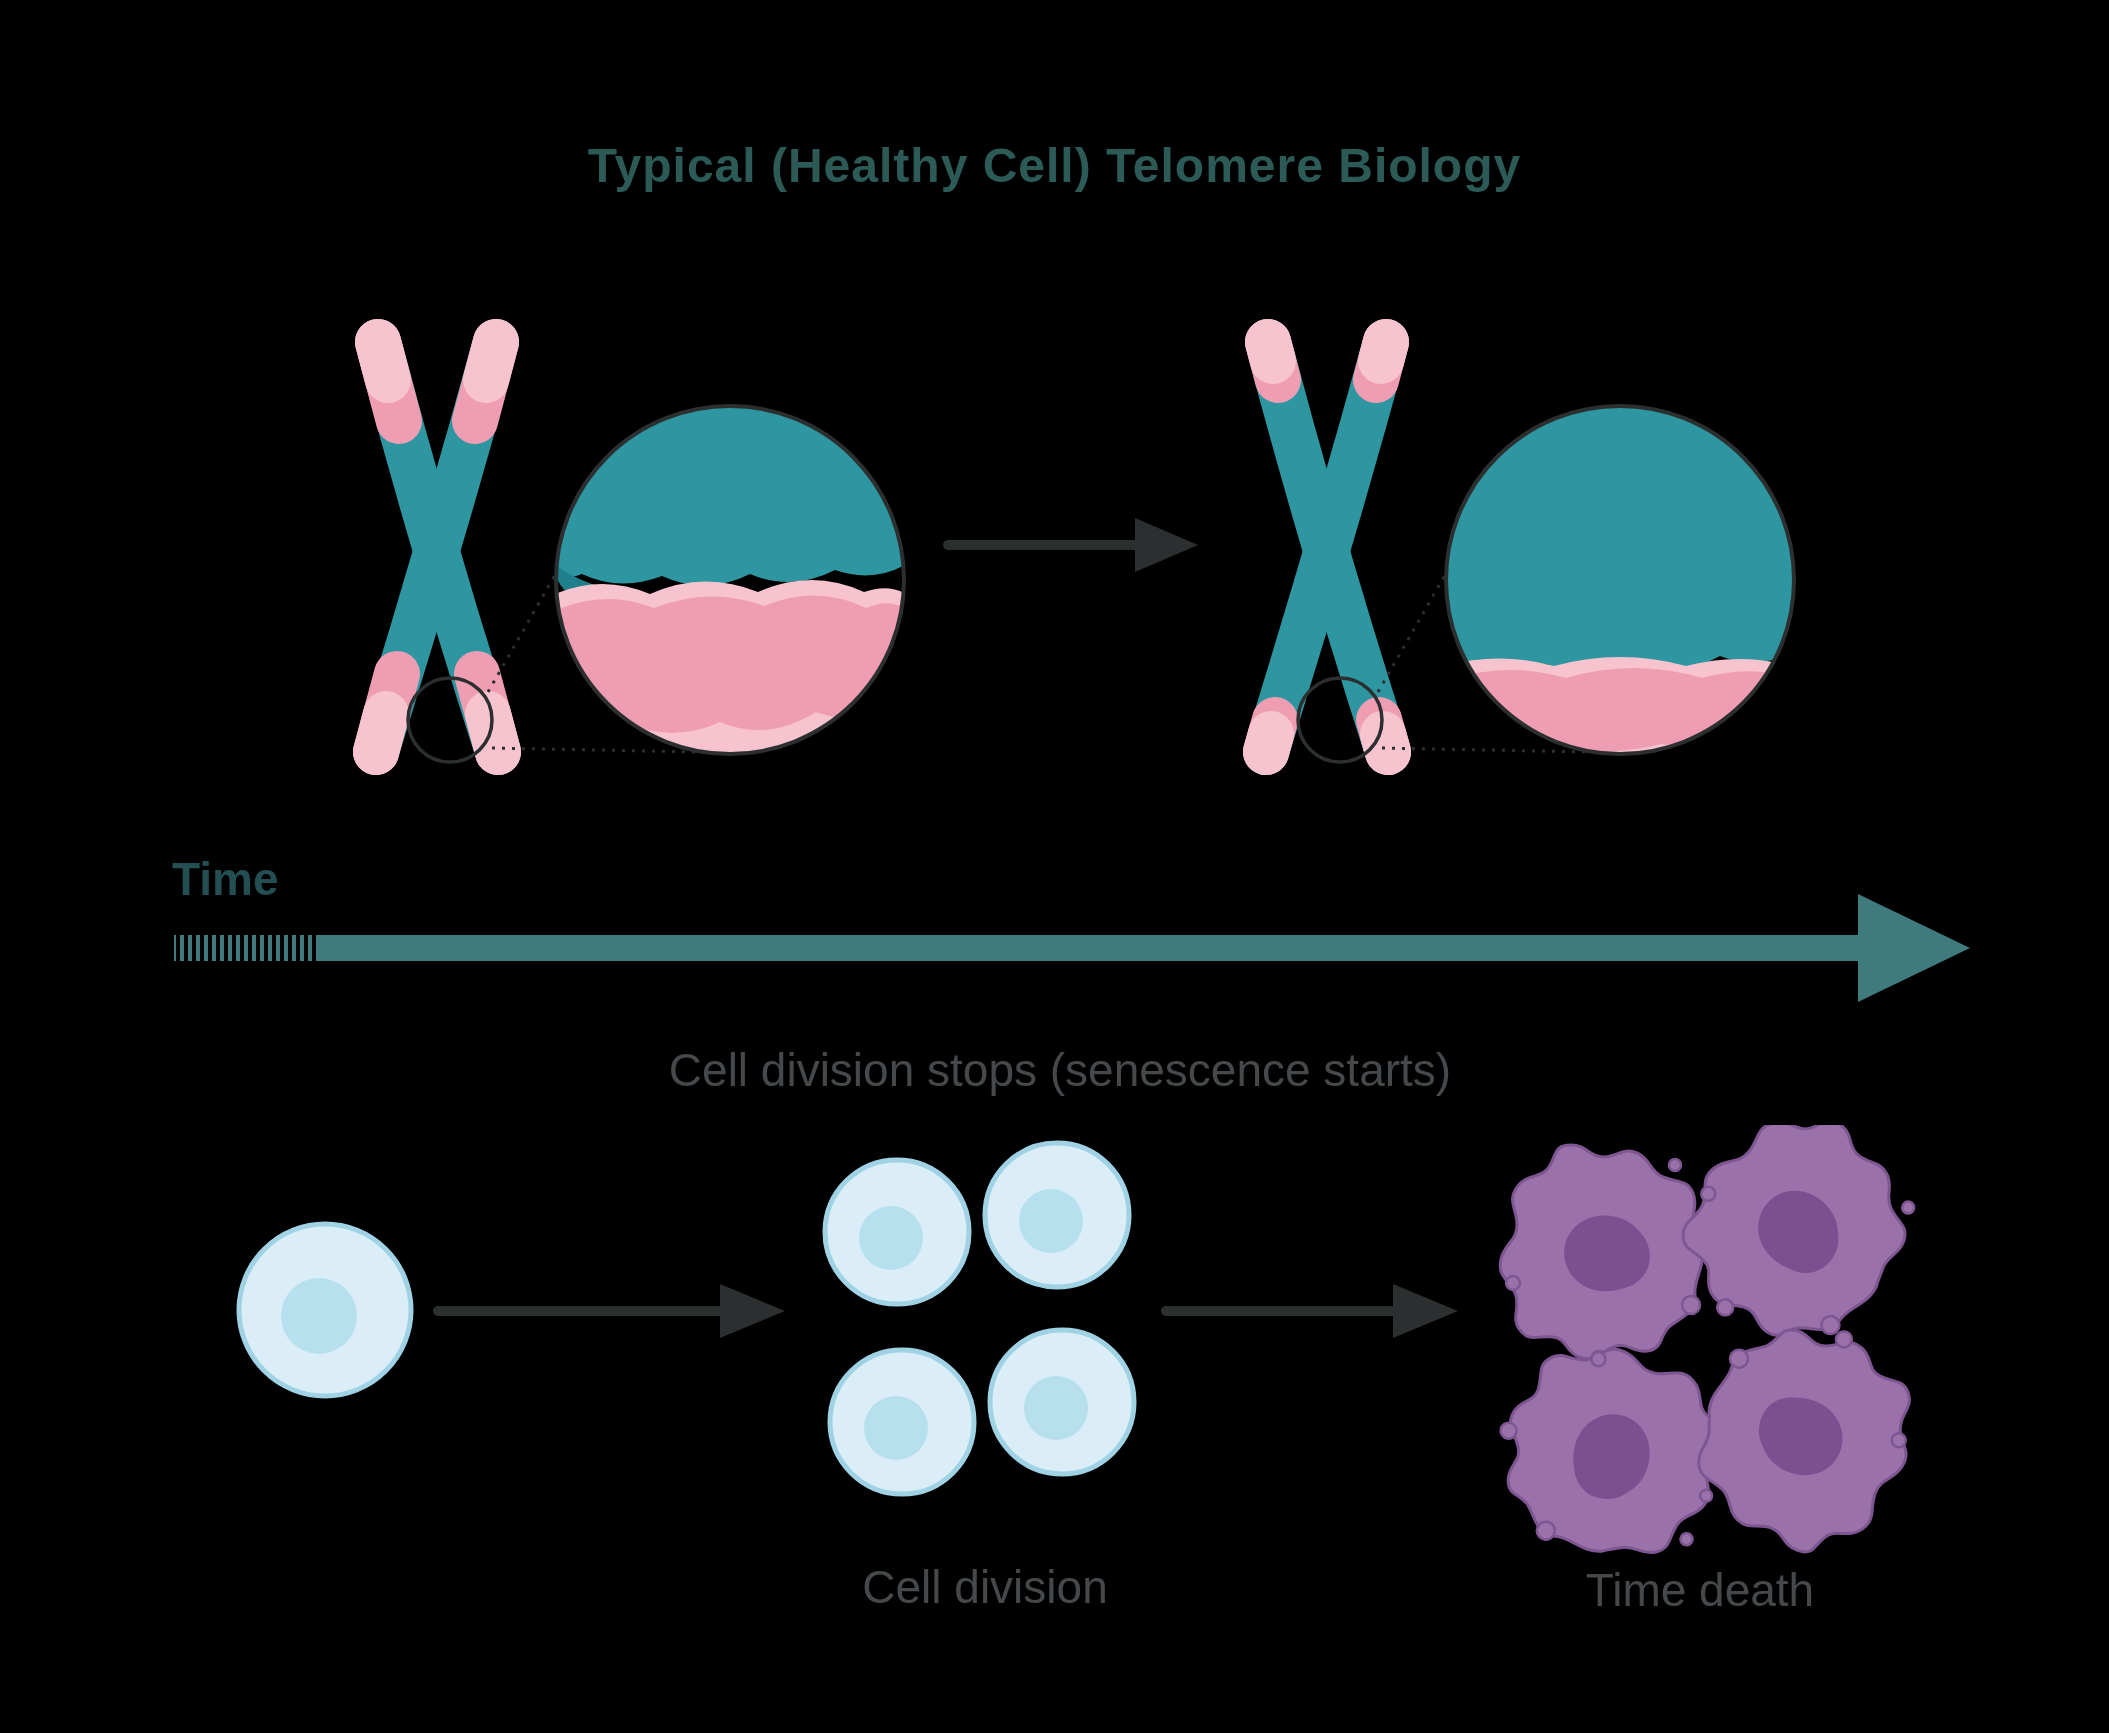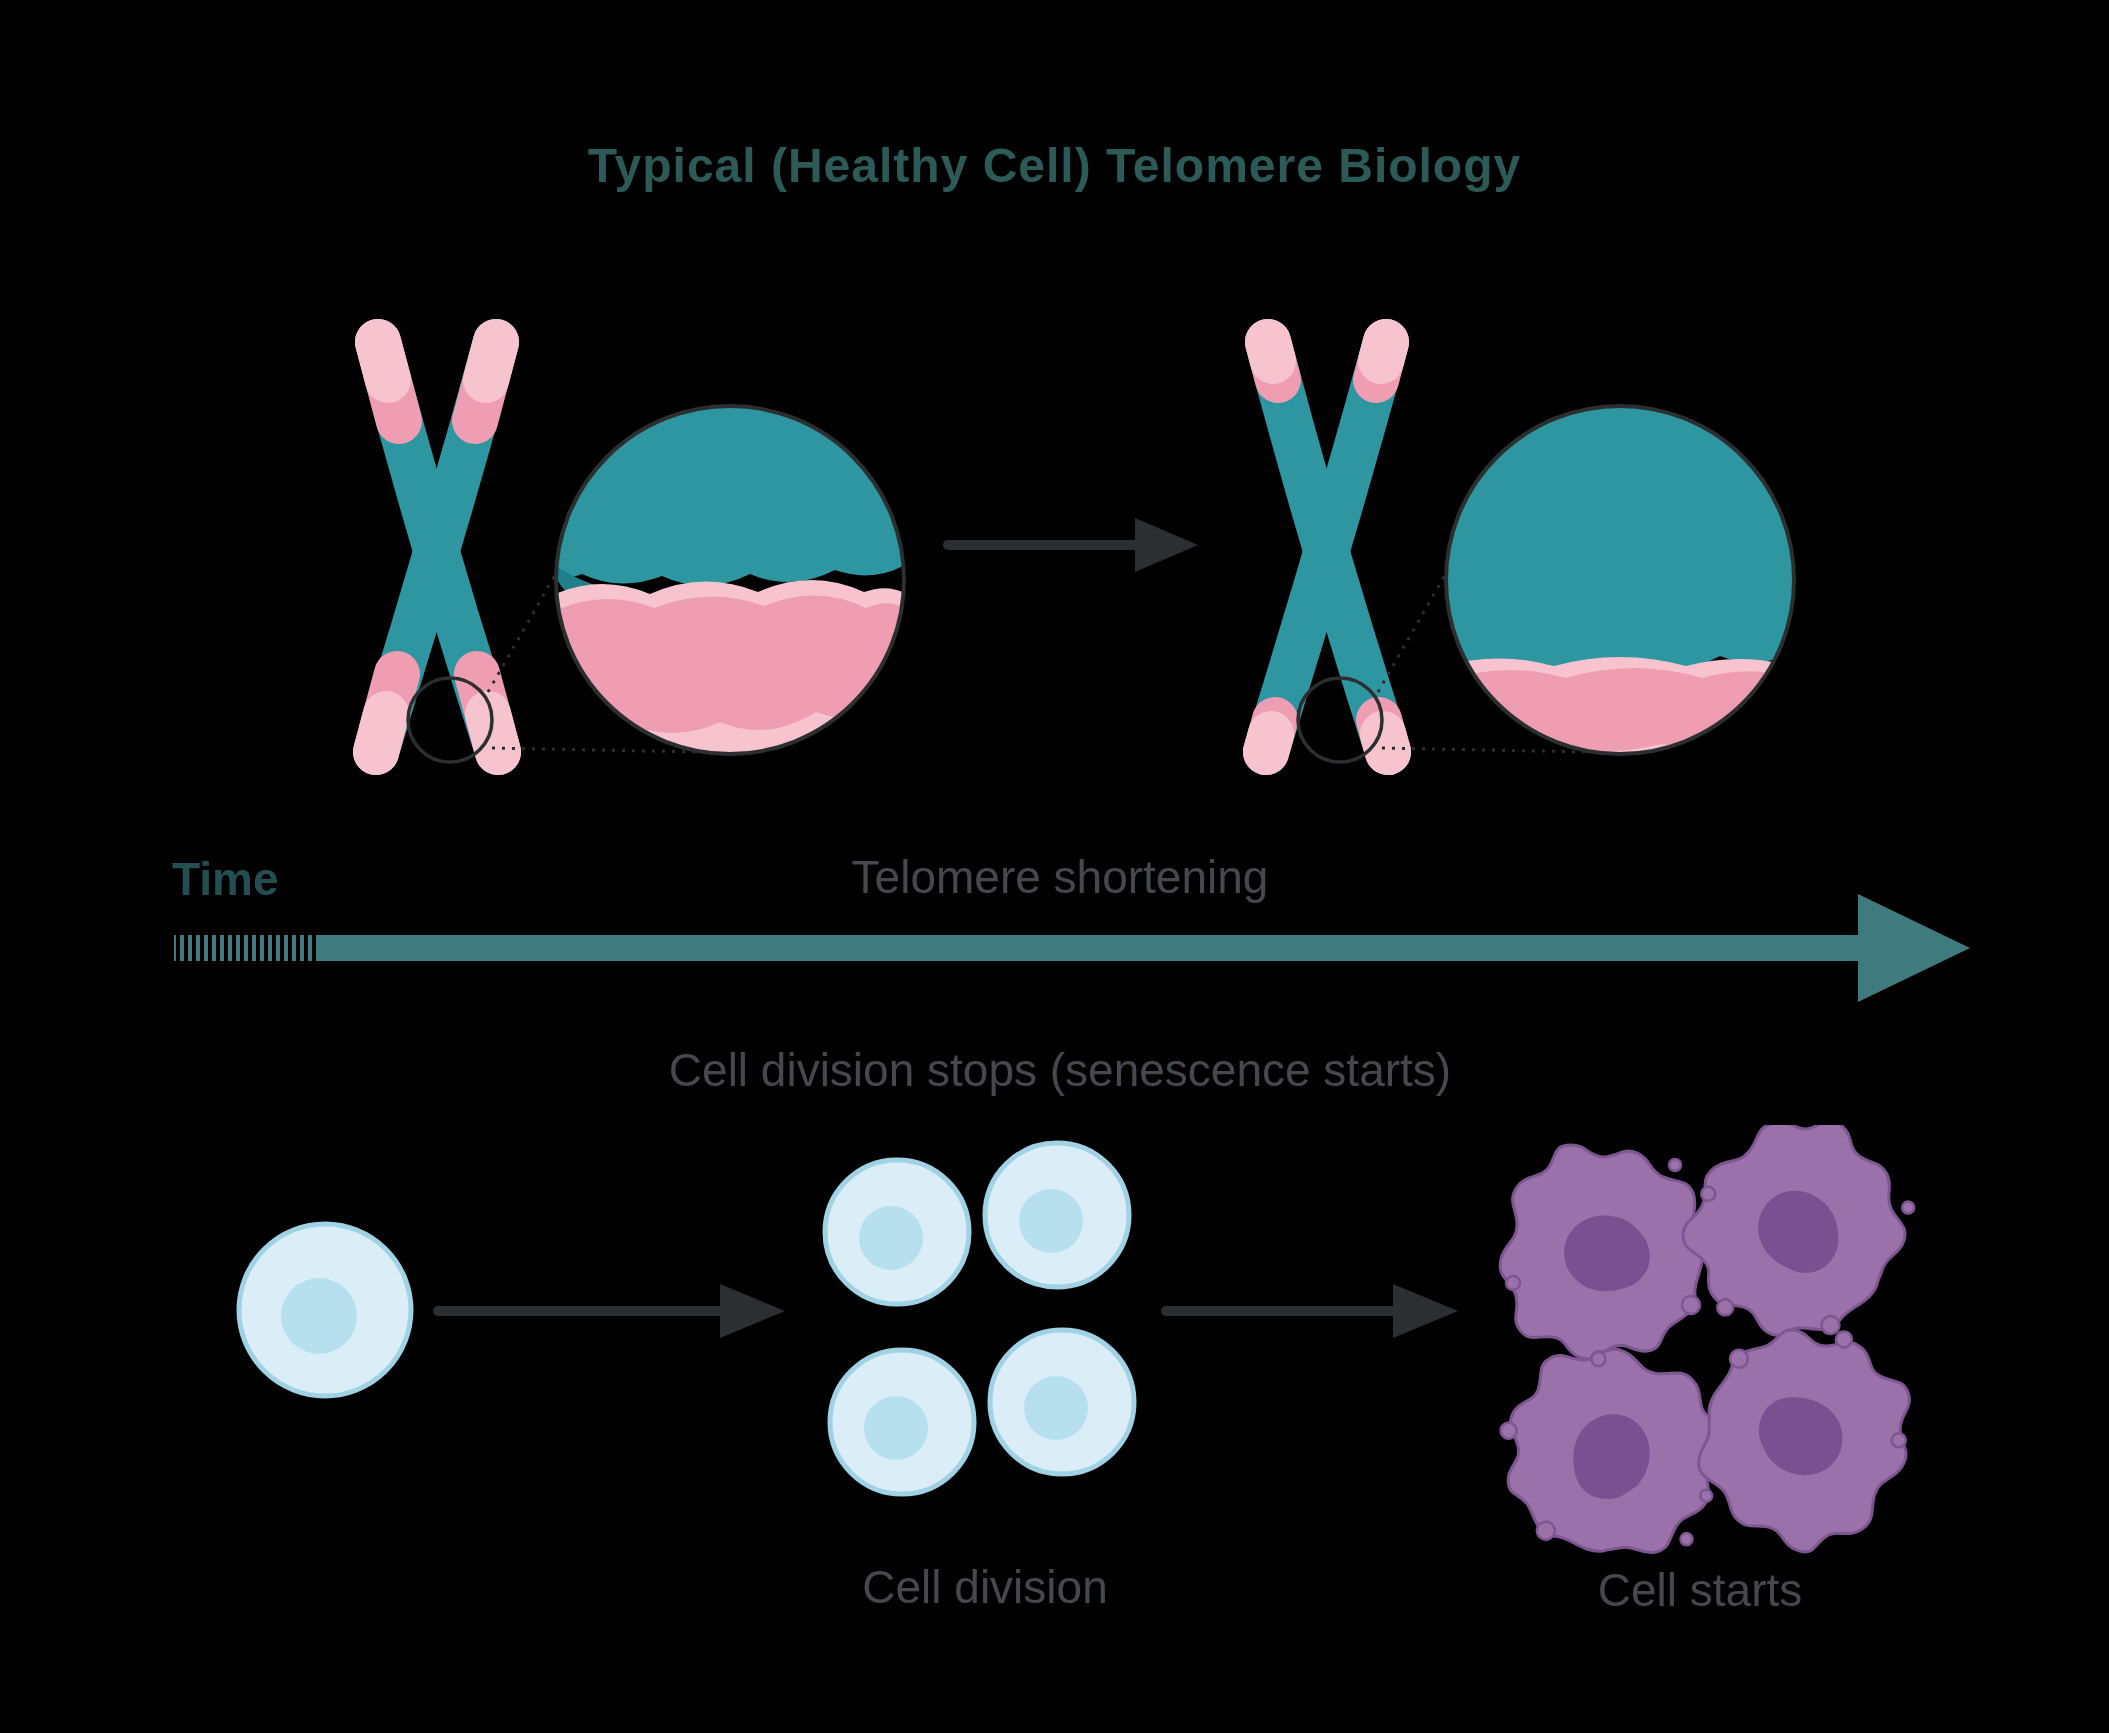--- a/index.html
+++ b/index.html
@@ -120,21 +120,20 @@
     <g clip-path="url(#zoomclip2)">
       <path class="teal-region" d="M 250 100 L 610 100 L 610 348 Q 572 372 530 356 Q 487 380 444 362 Q 400 384 356 364 Q 314 378 276 362 Q 258 370 250 356 Z"></path>
       <path class="teal-dark-region" d="M 250 352 Q 300 386 360 368 Q 312 396 274 380 Q 256 368 250 352 Z"></path>
       <path class="pink-light-region" d="M 246 368 Q 305 350 364 366 Q 430 348 496 366 Q 556 350 614 370 L 614 460 L 246 460 Z"></path>
       <path class="pink-region" d="M 252 382 Q 314 360 376 378 Q 444 358 512 378 Q 570 362 612 384 L 606 436 Q 540 458 472 444 Q 402 460 334 444 Q 290 450 258 428 Z"></path>
     </g>
     <circle class="zoom-outline" cx="430" cy="280" r="174"></circle>
   </svg>
 
   <div class="time-label" style="left:172px; top:852px;text-align:right;">Time</div>
-  <div class="label" style="left:560px; top:850px; width:1000px;">Telomere shortening</div>
   <div class="label" style="left:560px; top:1000px; width:1000px;margin-top:43px;">Cell division stops (senescence starts)</div>
 
   <svg style="left:170px; top:880px;" width="1810" height="140" viewBox="0 0 1810 140">
     <rect class="tl-body" x="4" y="55" width="1684" height="26"></rect>
     <path class="tl-stripes" d="M8 50V86M16 50V86M24 50V86M32 50V86M40 50V86M48 50V86M56 50V86M64 50V86M72 50V86M80 50V86M88 50V86M96 50V86M104 50V86M112 50V86M120 50V86M128 50V86M136 50V86M144 50V86"></path>
     <polygon class="tl-head" points="1688,14 1800,68 1688,122"></polygon>
   </svg>
 
   <svg style="left:215px; top:1200px;" width="220" height="220" viewBox="0 0 220 220">
     <circle class="cell-body" cx="110" cy="110" r="86"></circle>
@@ -181,15 +180,15 @@
         <circle class="bleb" cx="70" cy="-88" r="6"></circle>
       </g>
     </defs>
     <use href="#dead-cell" transform="translate(125,128)"></use>
     <use href="#dead-cell" transform="translate(318,105) rotate(40)"></use>
     <use href="#dead-cell" transform="translate(132,330) rotate(100)"></use>
     <use href="#dead-cell" transform="translate(322,312) rotate(200)"></use>
   </svg>
 
   <div class="label" style="left:780px; top:1560px; width:410px;">Cell division</div>
-  <div class="label" style="left:1495px; top:1563px; width:410px;">Cell starts</div>
+  <div class="label" style="left:1495px; top:1563px; width:410px;">Time death</div>
 
 </div>
 
 </body></html>

